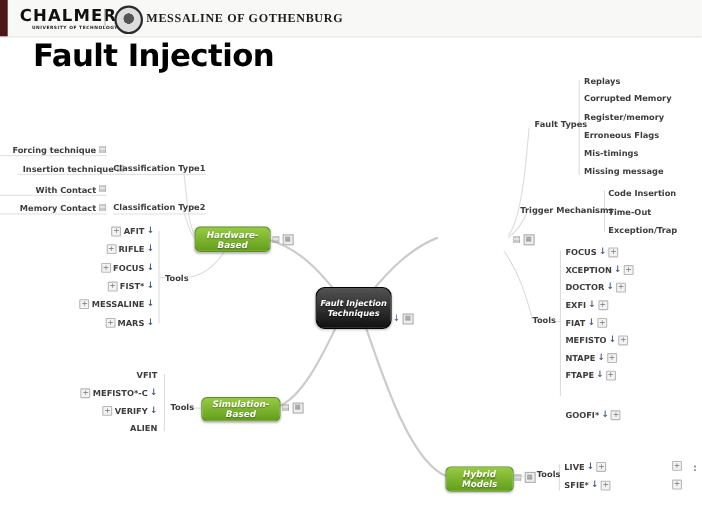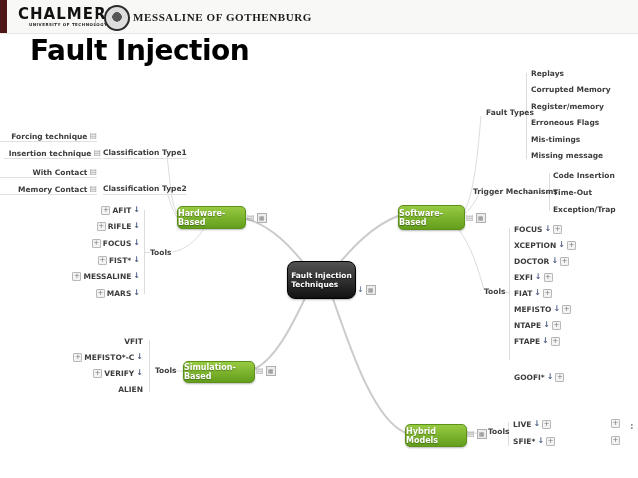--- a/index.html
+++ b/index.html
@@ -20,22 +20,22 @@
   
   .title{position:absolute;left:30px;top:34px;font-size:28px;font-weight:900;color:#000;
          font-family:"DejaVu Sans",sans-serif;letter-spacing:-0.5px;}
   
   .mm{position:absolute;font-size:7.5px;font-weight:bold;color:#3c3c3c;white-space:nowrap;line-height:10px;}
   .row{position:absolute;display:flex;align-items:center;gap:2px;height:10px;font-size:7.5px;
        font-weight:bold;color:#3c3c3c;white-space:nowrap;}
   .rowr{justify-content:flex-end;}
   .u{border-bottom:1px solid #e1e1e1;}
   
-  .node{position:absolute;display:flex;align-items:center;justify-content:center;text-align:left;
-        color:#fff;font-weight:bold;border-radius:5px;box-shadow:0 1px 2px rgba(0,0,0,0.28);}
+  .node{position:absolute;display:flex;align-items:center;justify-content:center;text-align:center;
+        color:#fff;font-weight:bold;border-radius:5px;box-shadow:0 1px 2px rgba(0,0,0,0.28);font-style:italic;}
   .green{background:linear-gradient(#97ca41,#639e1c);border:1px solid #5b9019;font-size:8px;
          text-shadow:0 1px 1px rgba(0,0,0,0.35);}
   .centernode{background:linear-gradient(#525252,#111111);border:1px solid #000;border-radius:8px;
          font-size:7.5px;line-height:9px;text-shadow:0 1px 1px rgba(0,0,0,0.5);}
   
   .ic{display:inline-block;flex:0 0 auto;}
   .ic-arrow{color:#4a5d85;font-size:8px;line-height:8px;}
   .ic-plus{width:7px;height:7px;border:1px solid #b8b8b8;background:#f3f3f3;color:#777;
            font-size:7px;line-height:6px;text-align:center;border-radius:1px;font-weight:normal;}
   .ic-note{color:#9a9a9a;font-size:8px;line-height:8px;font-weight:normal;}
@@ -96,21 +96,21 @@
   <div class="hl" style="left:521px;top:113px;width:5px"></div>
   <div class="hl" style="left:524px;top:192px;width:25px"></div>
   <div class="hl" style="left:504px;top:292px;width:5px"></div>
   <div class="hl" style="left:145px;top:252px;width:5px"></div>
   <div class="hl" style="left:504px;top:433px;width:4px"></div>
 
   <div class="row rowr u" style="left:0;top:131px;width:97px">
     <span>Forcing technique</span>
     <span class="ic ic-note">▤</span>
   </div>
-  <div class="row rowr u" style="left:4px;top:148px;width:97px">
+  <div class="row rowr u" style="left:16px;top:148px;width:97px">
     <span>Insertion technique</span>
     <span class="ic ic-note">▤</span>
   </div>
   <div class="mm u" style="left:103px;top:148px">Classification Type1</div>
   <div class="row rowr u" style="left:0;top:167px;width:97px">
     <span>With Contact</span>
     <span class="ic ic-note">▤</span>
   </div>
   <div class="row rowr u" style="left:0;top:184px;width:97px">
     <span>Memory Contact</span>
@@ -162,23 +162,20 @@
     <span>
       <span>Fault Injection</span><br>
       <span>Techniques</span>
     </span>
   </div>
   <div class="icpair" style="left:357px;top:285px">
     <span class="ic ic-arrow">↓</span>
     <span class="ic ic-box">▦</span>
   </div>
 
-  <div class="node green" style="left:398px;top:205px;width:65px;height:23px">
-    <span>Software-Based</span>
-  </div>
   <div class="icpair" style="left:466px;top:213px">
     <span class="ic ic-note">▤</span>
     <span class="ic ic-box">▦</span>
   </div>
 
   <div class="mm" style="left:486px;top:108px">Fault Types</div>
   <div class="mm" style="left:531px;top:69px">Replays</div>
   <div class="mm" style="left:531px;top:85px">Corrupted Memory</div>
   <div class="mm" style="left:531px;top:102px">Register/memory</div>
   <div class="mm" style="left:531px;top:118px">Erroneous Flags</div>

